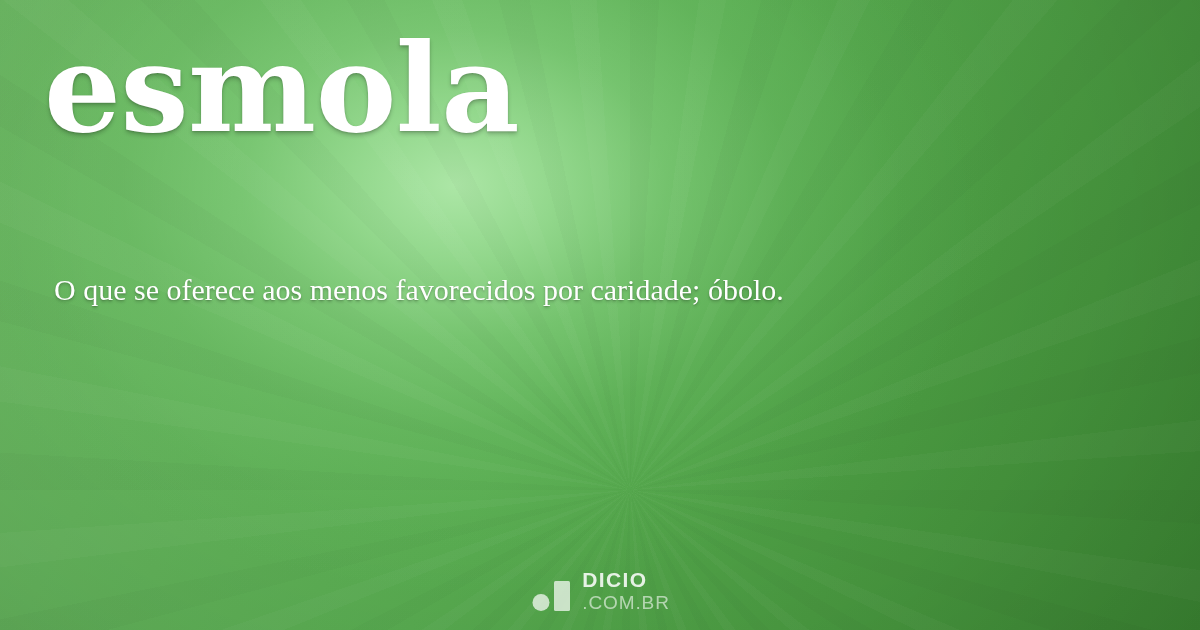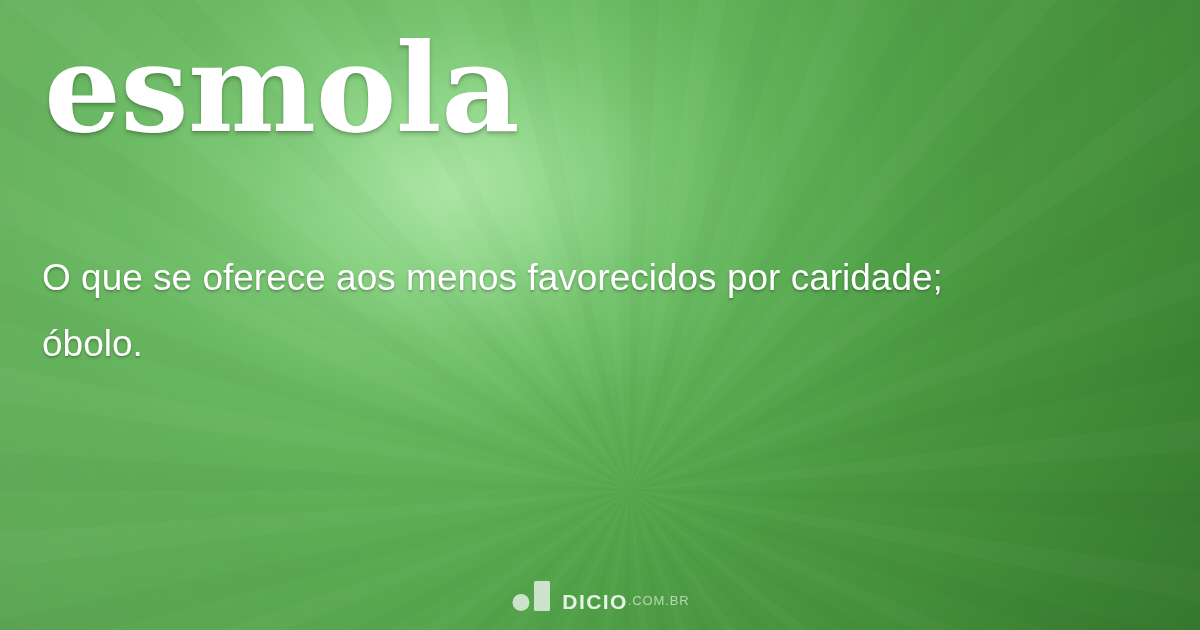--- a/index.html
+++ b/index.html
@@ -95,24 +95,24 @@
   }
 
   .definitions {
     position: absolute;
     left: 42px;
     top: 245px;
     width: 1010px;
   }
 
   .definition {
-    margin: 0;
-    font-family: Liberation Sans, sans-serif;
+    margin: 12px;
+    font-family: Liberation Serif, serif;
     font-weight: normal;
-    font-size: 37px;
+    font-size: 30px;
     line-height: 66px;
     color: #ffffff;
     text-shadow: 0 2px 3px rgba(0,0,0,0.22),
                  0 1px 1px rgba(0,0,0,0.12);
   }
 
   .brand {
     position: absolute;
     left: 0;
     right: 0;
@@ -124,38 +124,39 @@
   }
 
   .brand-mark {
     display: block;
     width: 40px;
     height: 34px;
   }
 
   .brand-text {
     display: flex;
+    flex-direction: column;
     align-items: flex-start;
     line-height: 1;
     text-align: center;
   }
 
   .brand-name {
     font-family: "Liberation Sans", "DejaVu Sans", sans-serif;
     font-weight: bold;
     font-size: 21px;
     letter-spacing: 1.4px;
     color: rgba(255,255,255,0.86);
   }
 
   .brand-tld {
     margin-top: 3px;
     font-family: "Liberation Sans", "DejaVu Sans", sans-serif;
     font-weight: normal;
-    font-size: 13px;
+    font-size: 19px;
     letter-spacing: 0.9px;
     color: rgba(255,255,255,0.58);
   }
 </style>
 </head>
 <body>
 
 <div class="card">
 
   <div class="bg-base"></div>

